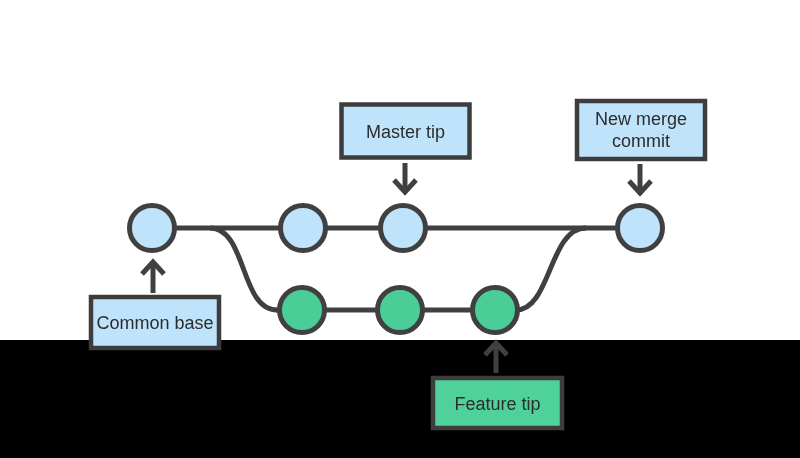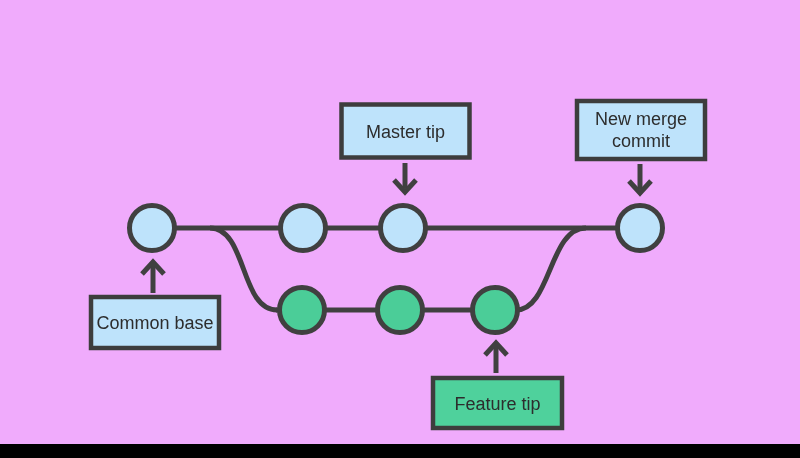--- a/index.html
+++ b/index.html
@@ -7,22 +7,22 @@
     padding: 0;
     width: 800px;
     height: 458px;
     background: #000000;
     overflow: hidden;
     font-family: "Liberation Sans", sans-serif;
   }
   .stage {
     position: relative;
     width: 800px;
-    height: 444px;
-    background: #f0abfc;
+    height: 340px;
+    background: #ffffff;
   }
   svg { display: block; }
   .branch-line {
     fill: none;
     stroke: #404040;
     stroke-width: 5;
   }
   .commit-node {
     stroke: #404040;
     stroke-width: 5;

